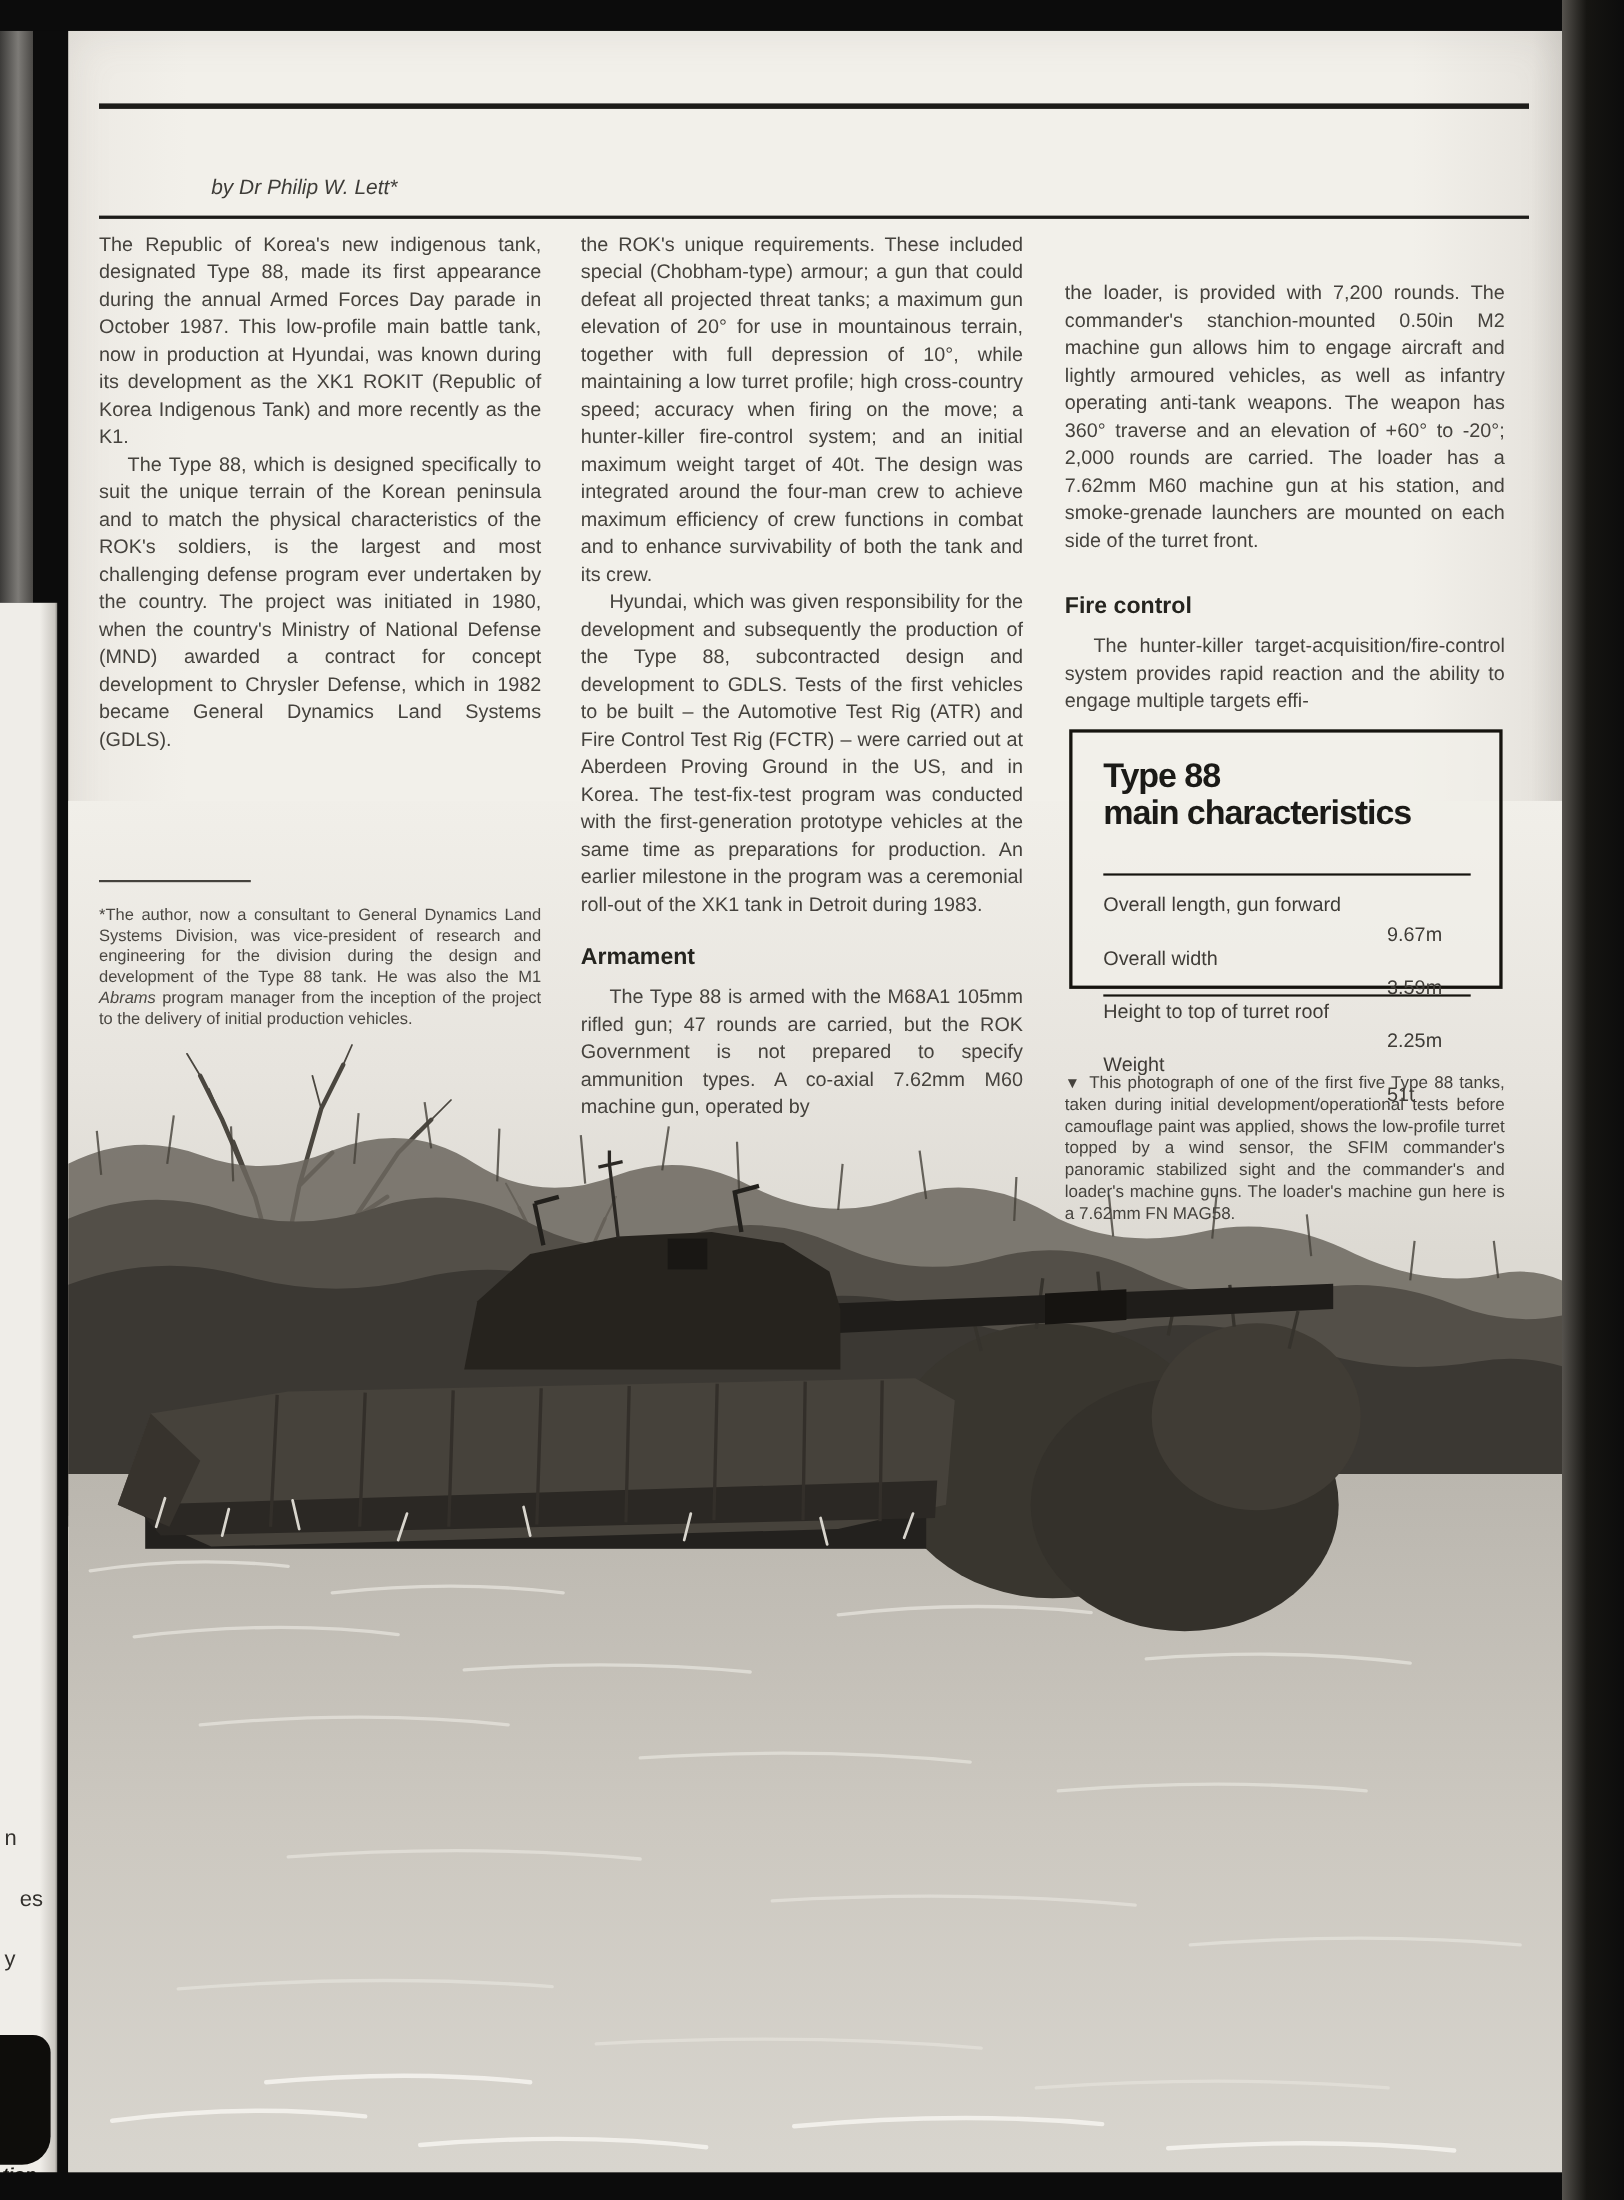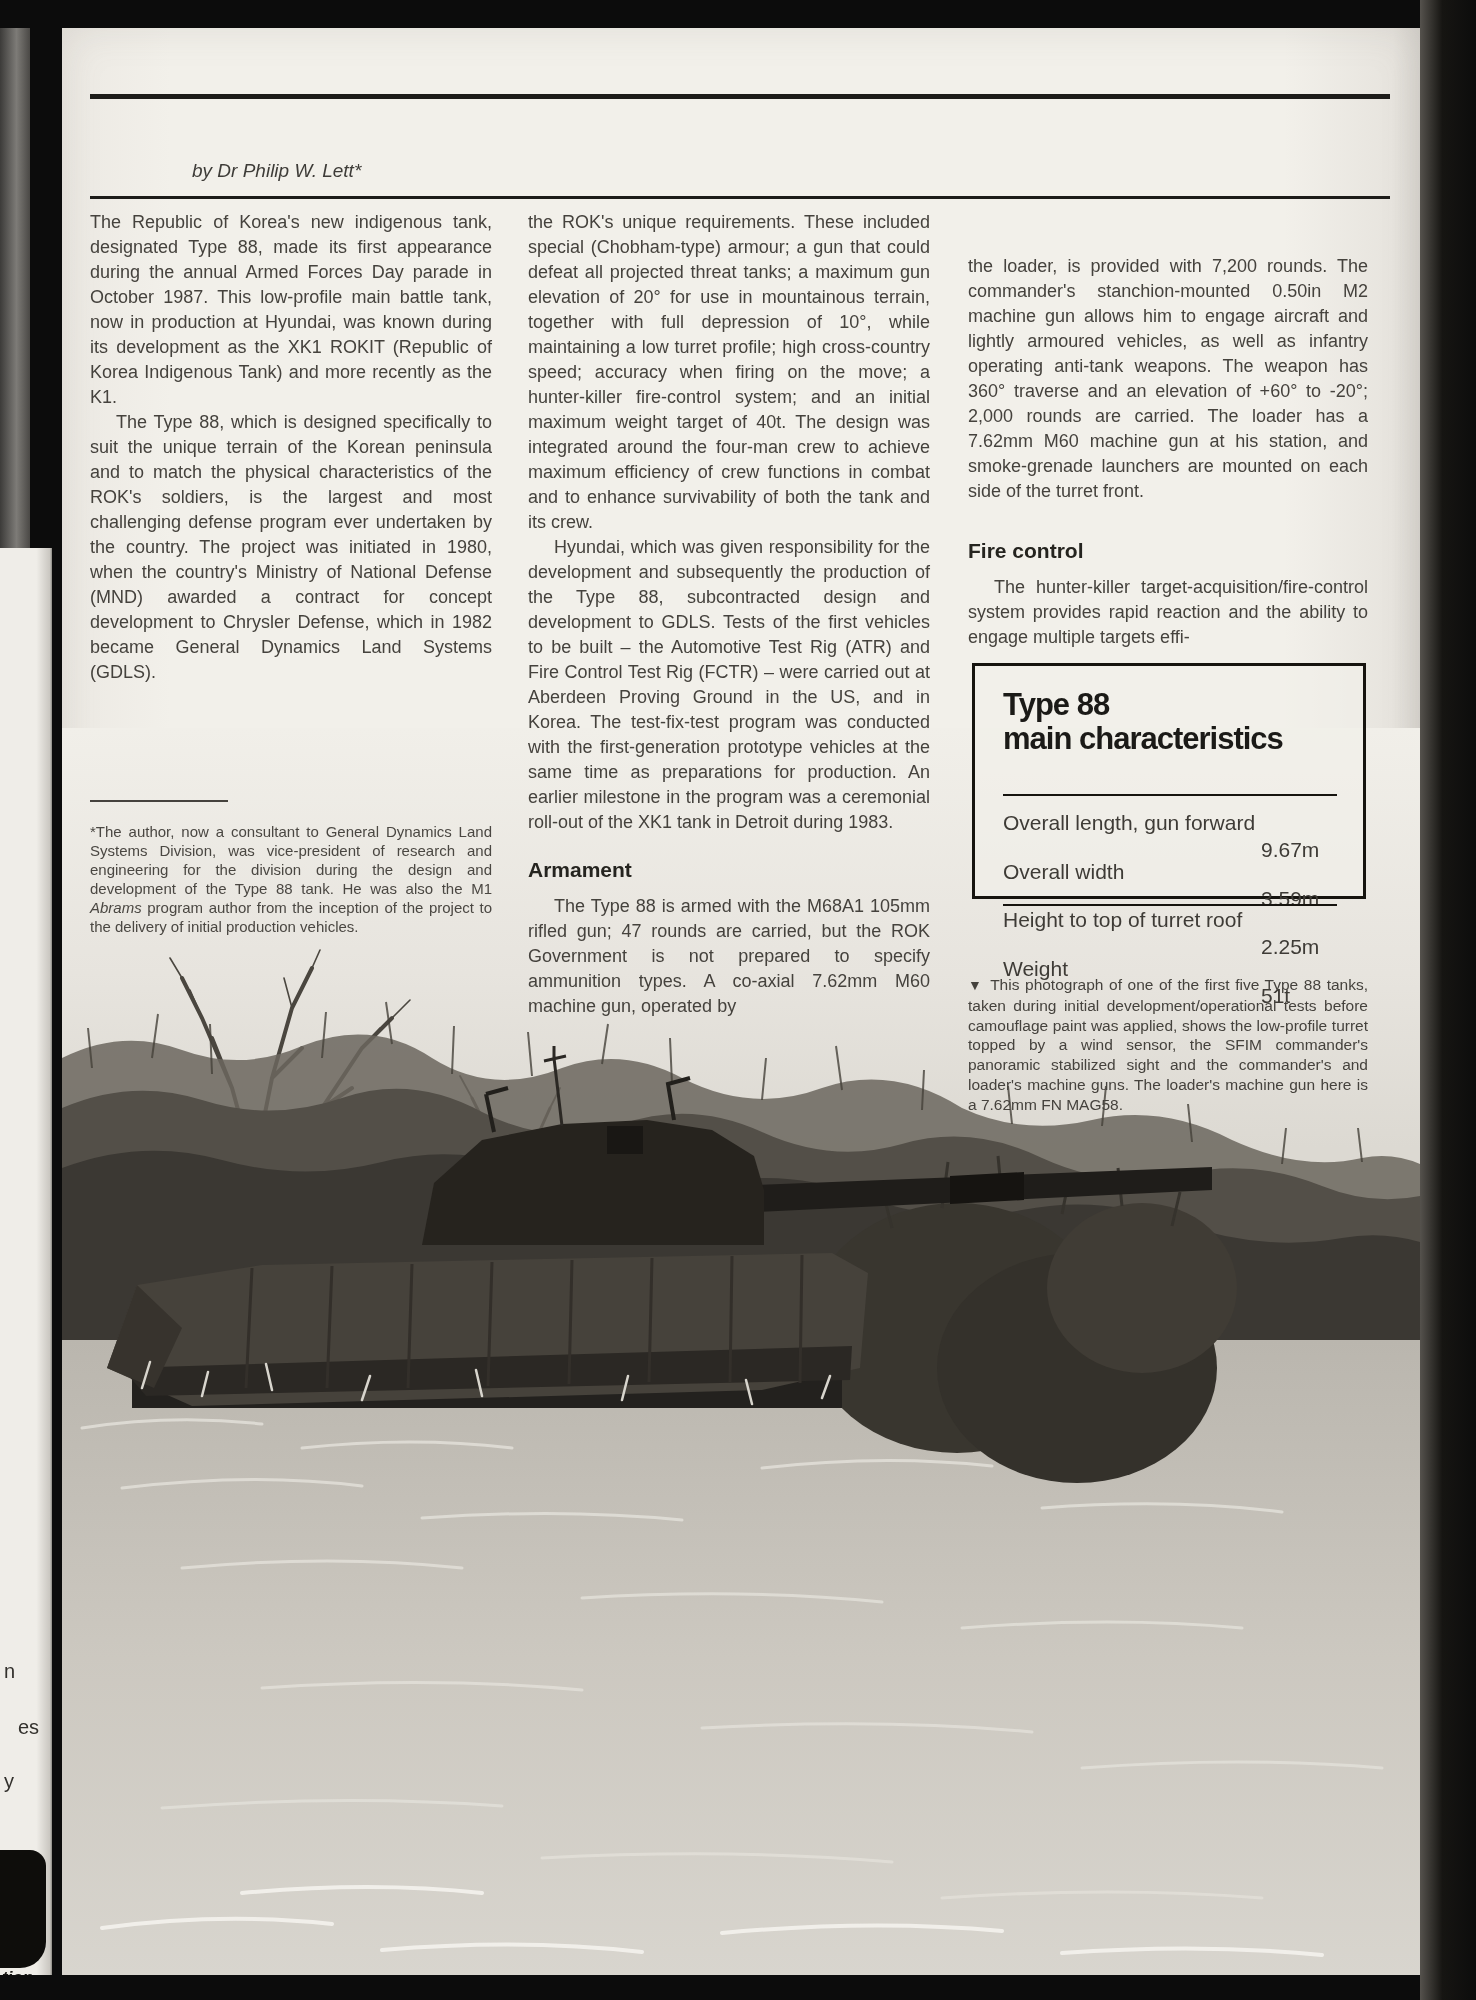--- a/index.html
+++ b/index.html
@@ -40,21 +40,21 @@
     left:910px;top:635px;width:394px;height:236px;
     border:3px solid #16140f;box-sizing:border-box;background:rgba(241,239,233,.65);
   }
   .specbox .bt{
     position:absolute;left:28px;top:22px;font-size:31px;line-height:34px;
     font-weight:bold;letter-spacing:-1px;color:#1b1a17;
   }
   .specbox .d1{position:absolute;left:28px;right:26px;top:128px;height:2px;background:#16140f;}
   .specbox .d2{position:absolute;left:28px;right:26px;top:238px;height:2px;background:#16140f;}
   .specrows{position:absolute;left:28px;right:22px;top:146px;}
-  .specrow{display:flex;font-size:21px;line-height:21.5px;color:#3e3b36;}
+  .specrow{display:flex;font-size:18px;line-height:21.5px;color:#3e3b36;}
   .specrow .lab{flex:1;}
   .specrow .val{width:80px;text-align:left;margin-top:27px;}
   .caption{
     left:906px;top:947px;width:400px;font-size:15.5px;line-height:19.8px;
     text-align:justify;color:#45423d;
   }
   .caption .mk{margin-right:7px;font-size:14px;}
   .photo{left:0;top:700px;width:1358px;height:1247px;}
   
   .neighbor-gray{left:0;top:28px;width:30px;height:520px;
@@ -149,21 +149,21 @@
 
   <div class="abs rule" style="left:28px;top:66px;width:1300px;height:5px;"></div>
   <div class="abs byline">by Dr Philip W. Lett*</div>
   <div class="abs rule" style="left:28px;top:168px;width:1300px;height:3px;"></div>
 
   <div class="abs col" style="left:28px;">
     <p>The Republic of Korea's new indigenous tank, designated Type 88, made its first appearance during the annual Armed Forces Day parade in October 1987. This low-profile main battle tank, now in production at Hyundai, was known during its development as the XK1 ROKIT (Republic of Korea Indigenous Tank) and more recently as the K1.</p>
     <p class="ind">The Type 88, which is designed specifically to suit the unique terrain of the Korean peninsula and to match the physical characteristics of the ROK's soldiers, is the largest and most challenging defense program ever undertaken by the country. The project was initiated in 1980, when the country's Ministry of National Defense (MND) awarded a contract for concept development to Chrysler Defense, which in 1982 became General Dynamics Land Systems (GDLS).</p>
   </div>
   <div class="abs fnrule"></div>
-  <div class="abs footnote"><span>*The author, now a consultant to General Dynamics Land Systems Division, was vice-president of research and engineering for the division during the design and development of the Type 88 tank. He was also the M1 </span><span class="em">Abrams</span><span> program author from the inception of the project to the delivery of initial production vehicles.</span></div>
+  <div class="abs footnote"><span>*The author, now a consultant to General Dynamics Land Systems Division, was vice-president of research and engineering for the division during the design and development of the Type 88 tank. He was also the M1 </span><span class="em">Abrams</span><span> program manager from the inception of the project to the delivery of initial production vehicles.</span></div>
 
   <div class="abs col" style="left:466px;">
     <p>the ROK's unique requirements. These included special (Chobham-type) armour; a gun that could defeat all projected threat tanks; a maximum gun elevation of 20° for use in mountainous terrain, together with full depression of 10°, while maintaining a low turret profile; high cross-country speed; accuracy when firing on the move; a hunter-killer fire-control system; and an initial maximum weight target of 40t. The design was integrated around the four-man crew to achieve maximum efficiency of crew functions in combat and to enhance survivability of both the tank and its crew.</p>
     <p class="ind">Hyundai, which was given responsibility for the development and subsequently the production of the Type 88, subcontracted design and development to GDLS. Tests of the first vehicles to be built – the Automotive Test Rig (ATR) and Fire Control Test Rig (FCTR) – were carried out at Aberdeen Proving Ground in the US, and in Korea. The test-fix-test program was conducted with the first-generation prototype vehicles at the same time as preparations for production. An earlier milestone in the program was a ceremonial roll-out of the XK1 tank in Detroit during 1983.</p>
     <div class="h2">Armament</div>
     <p class="ind after-h">The Type 88 is armed with the M68A1 105mm rifled gun; 47 rounds are carried, but the ROK Government is not prepared to specify ammunition types. A co-axial 7.62mm M60 machine gun, operated by</p>
   </div>
 
   <div class="abs col" style="left:906px;width:400px;margin-top:44px;">
     <p>the loader, is provided with 7,200 rounds. The commander's stanchion-mounted 0.50in M2 machine gun allows him to engage aircraft and lightly armoured vehicles, as well as infantry operating anti-tank weapons. The weapon has 360° traverse and an elevation of +60° to -20°; 2,000 rounds are carried. The loader has a 7.62mm M60 machine gun at his station, and smoke-grenade launchers are mounted on each side of the turret front.</p>

